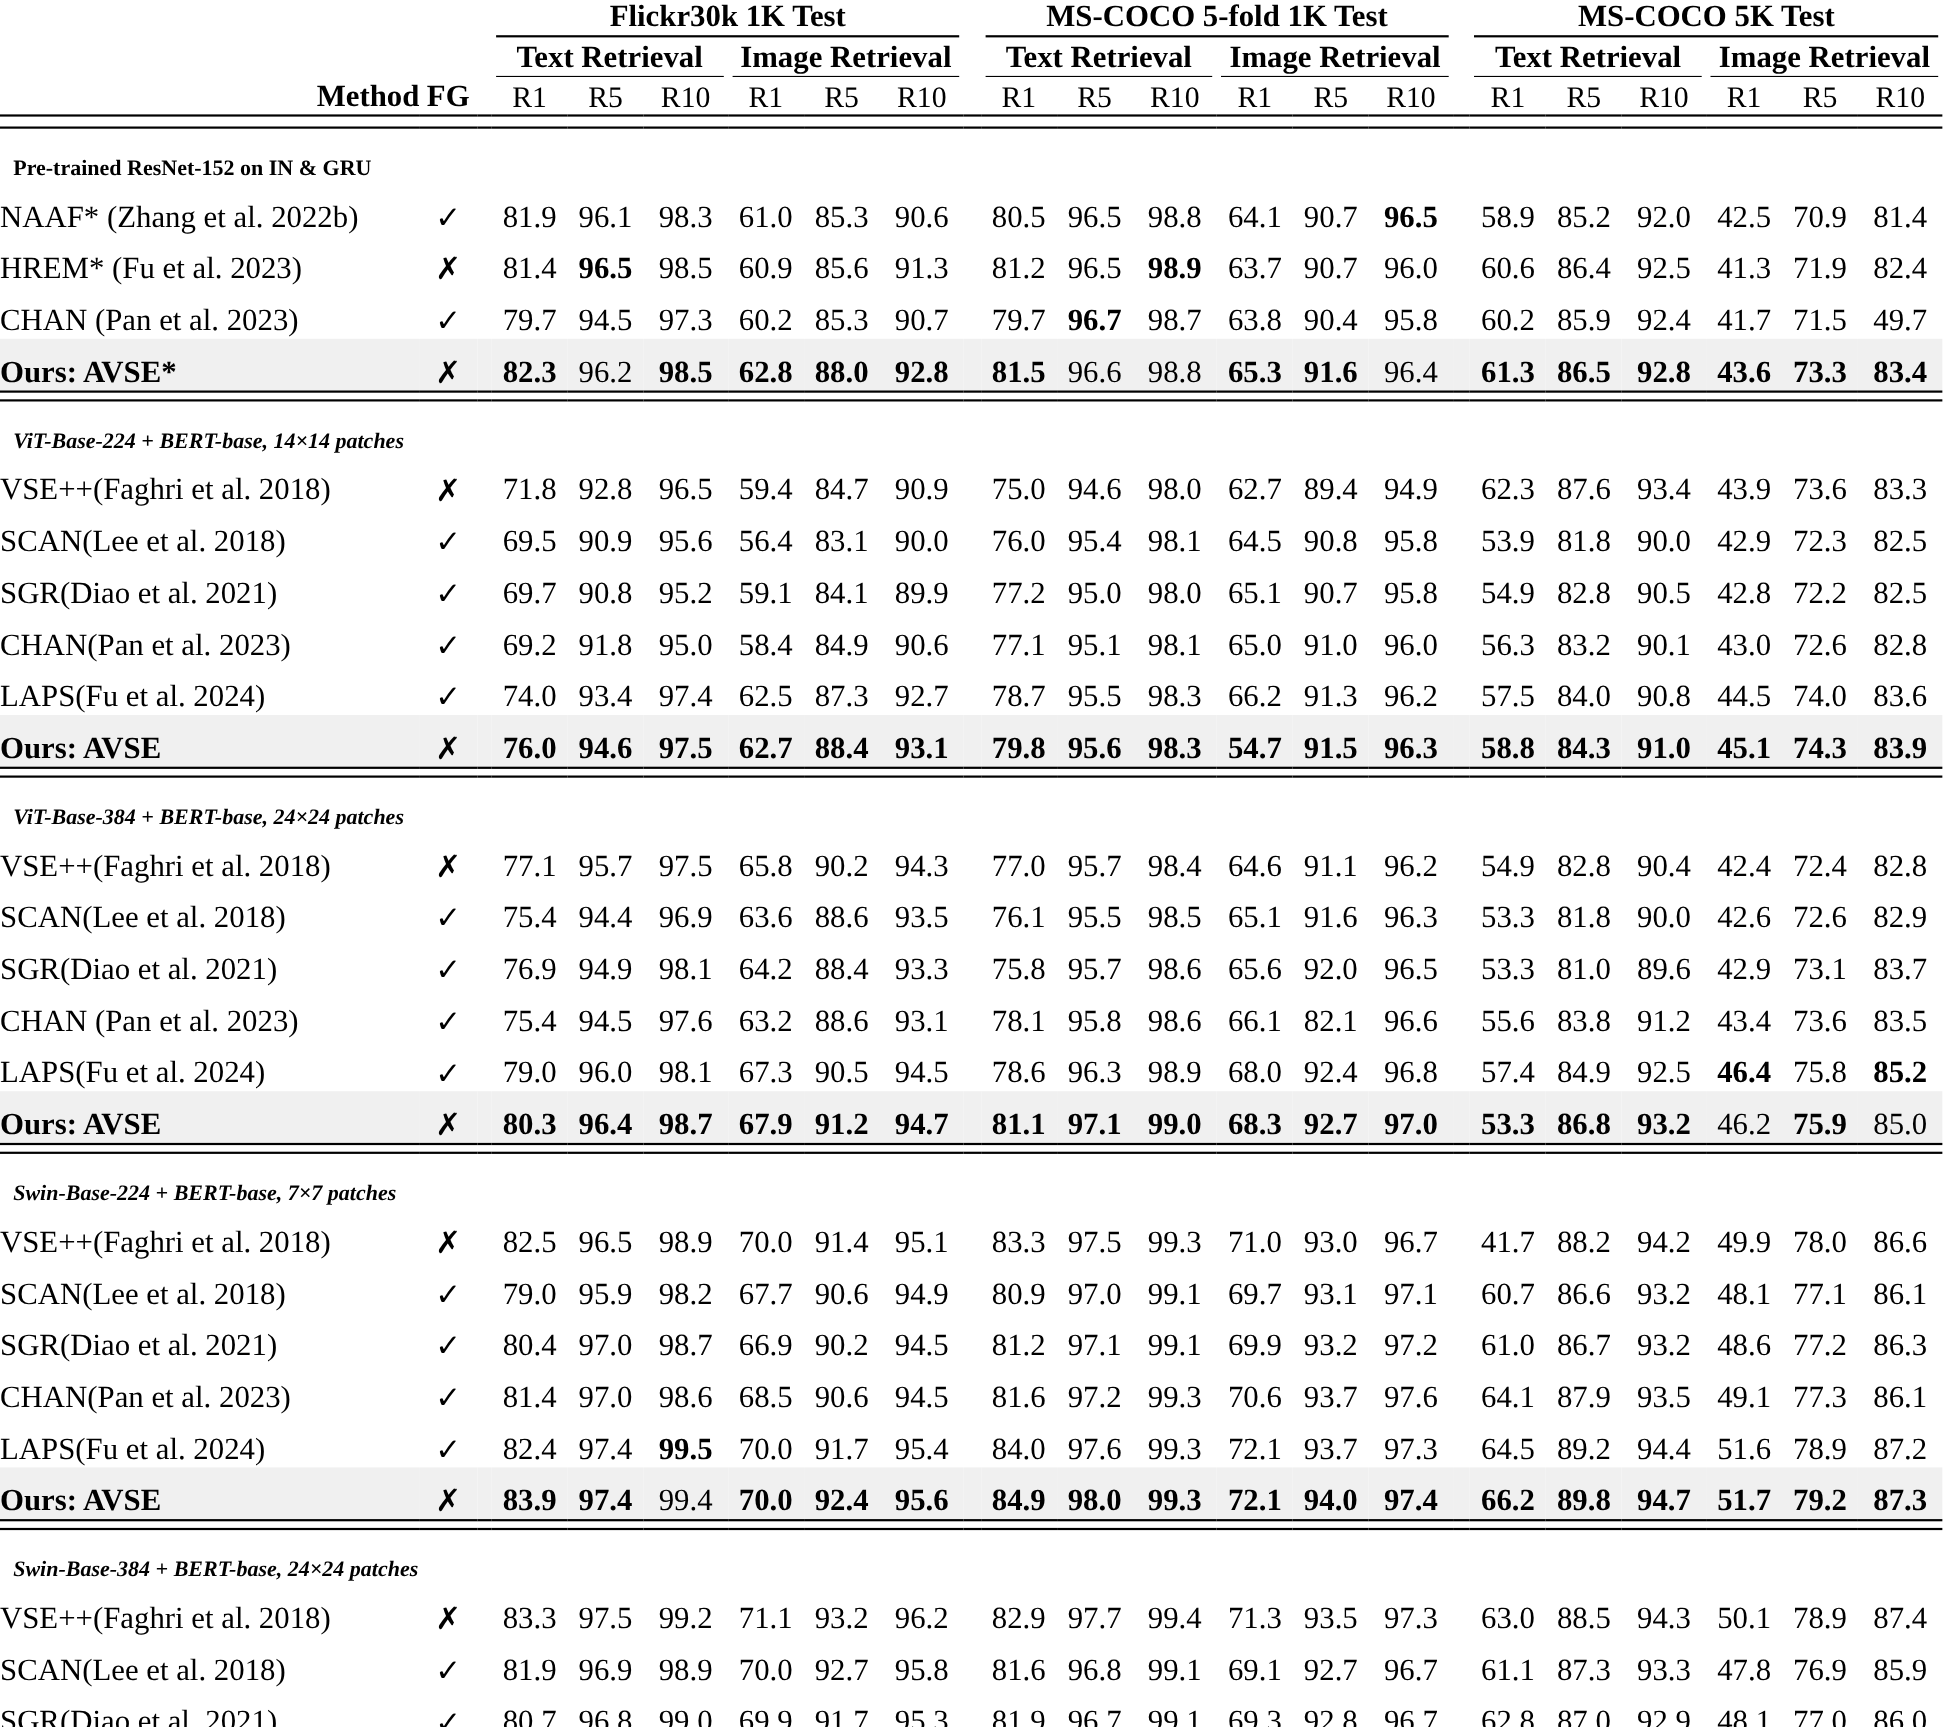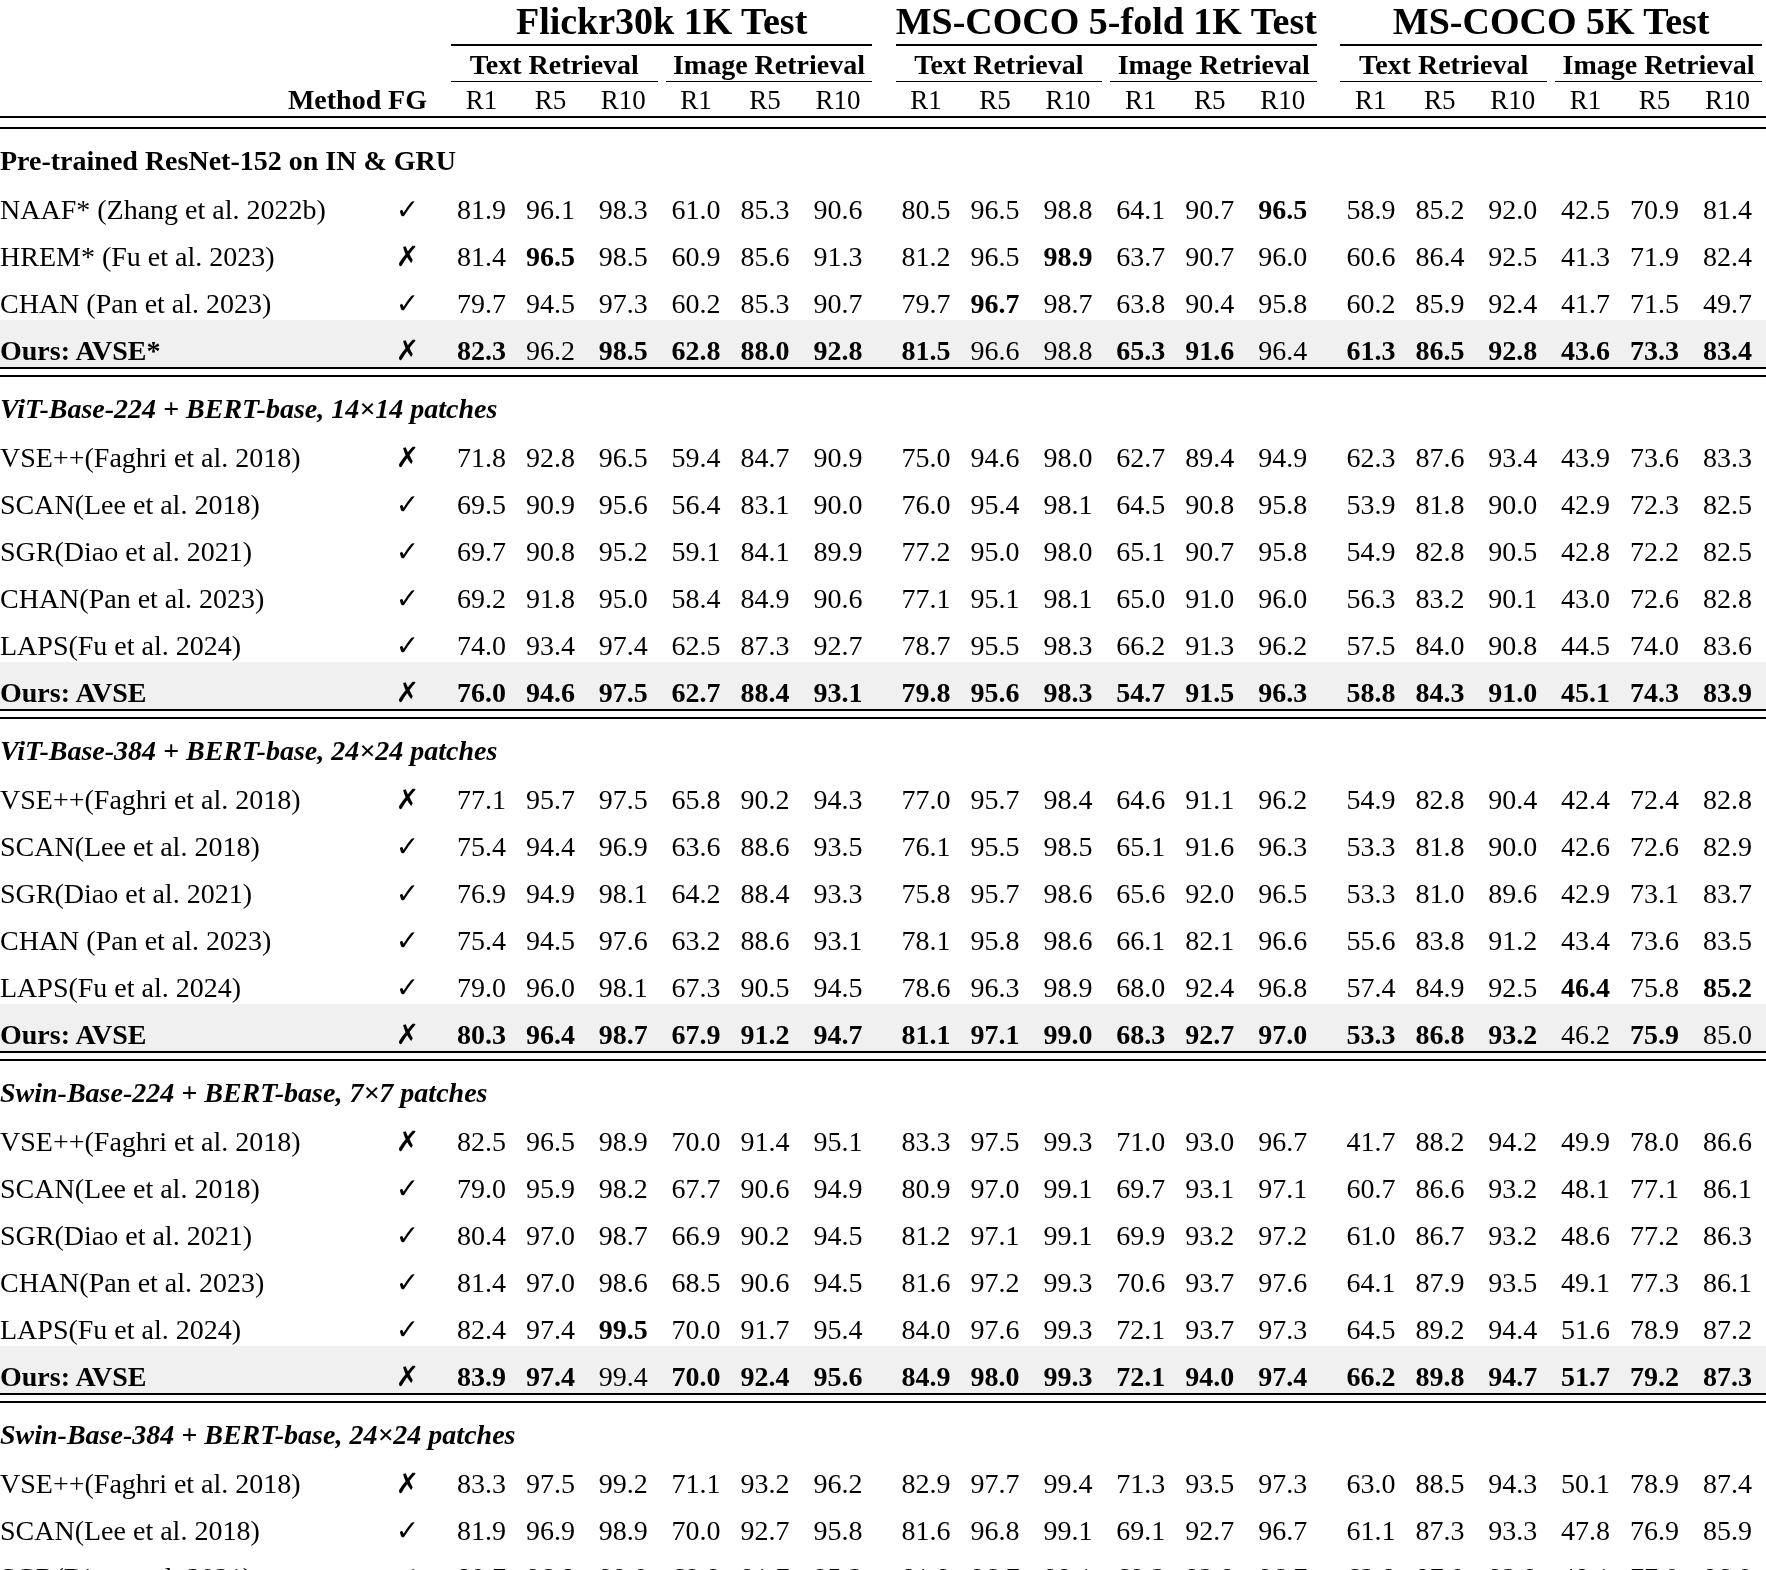--- a/index.html
+++ b/index.html
@@ -28,21 +28,21 @@
   col.c-fg{width:48px;}
   col.c-gap{width:12px;}
   col.c-num{width:63px;}
   col.c-numw{width:70px;}
   col.c-sgap{width:14px;}
 
   
   .grp-title{
     text-align:center;
     font-weight:bold;
-    font-size:38px;
+    font-size:28px;
     padding-bottom:2px;
     line-height:1.15;
   }
   .sub-title{
     text-align:center;
     font-weight:bold;
     font-size:28px;
     line-height:1.15;
     padding-bottom:2px;
   }
@@ -109,23 +109,23 @@
     font-size:28px;
     font-variant-numeric:lining-nums;
   }
   td.num.b{font-weight:bold;}
 
   tr.ours{background:#f0f0f0;}
   tr.ours td.method{font-weight:bold;}
 
   tr.sectionrow td{
     font-weight:bold;
-    font-size:28px;
+    font-size:20px;
     height:44px;
-    padding-left:0;
+    padding-left:12px;
     padding-top:4px;
     padding-bottom:2px;
     text-align:left;
   }
   tr.sectionrow.ital td{font-style:italic;}
 </style>
 </head>
 <body>
 
 <div id="table-root">

